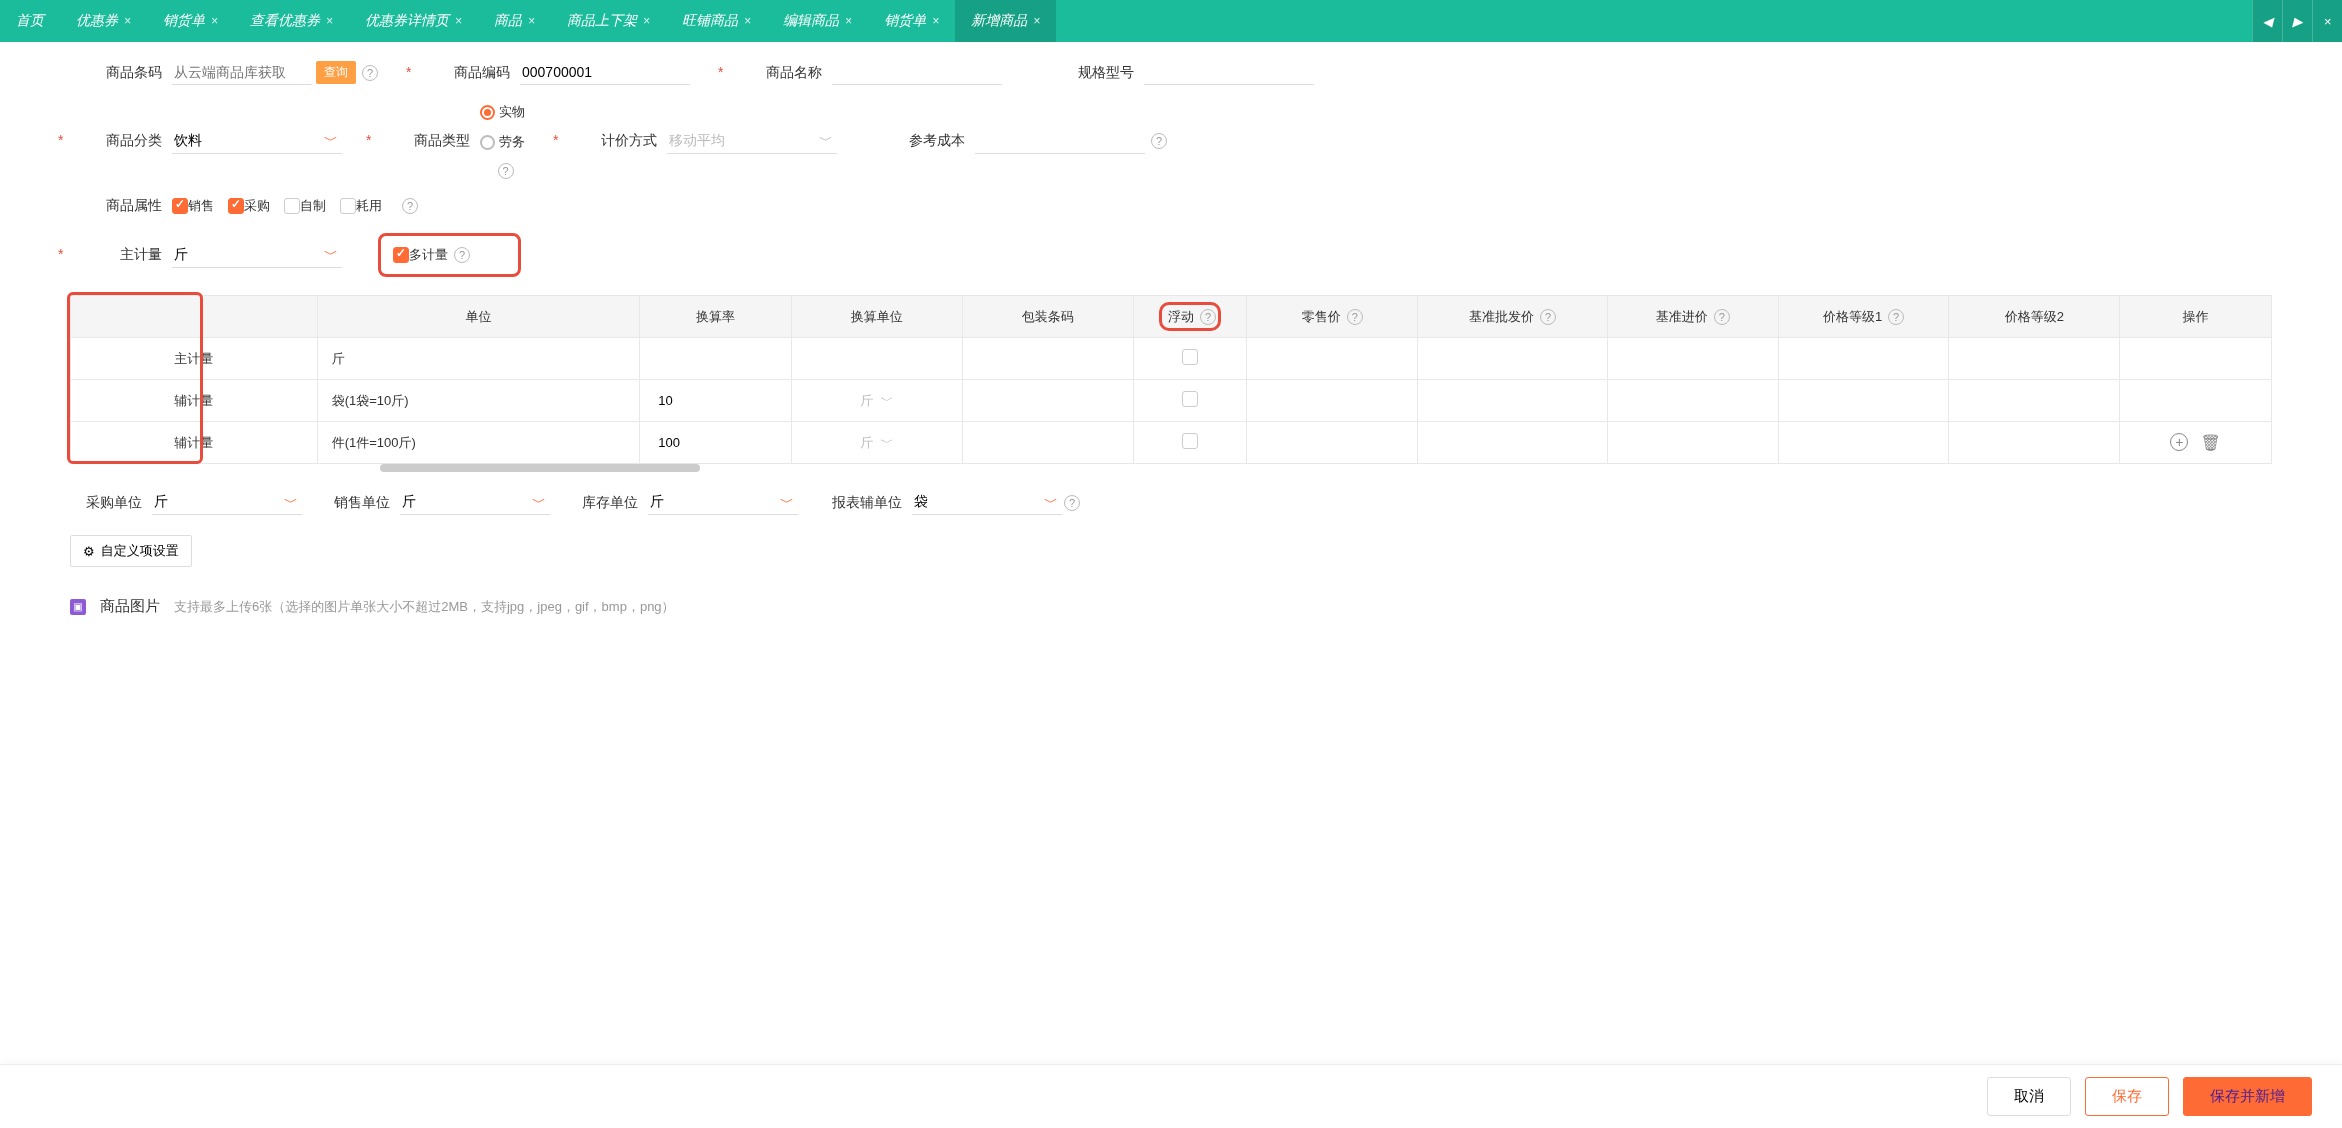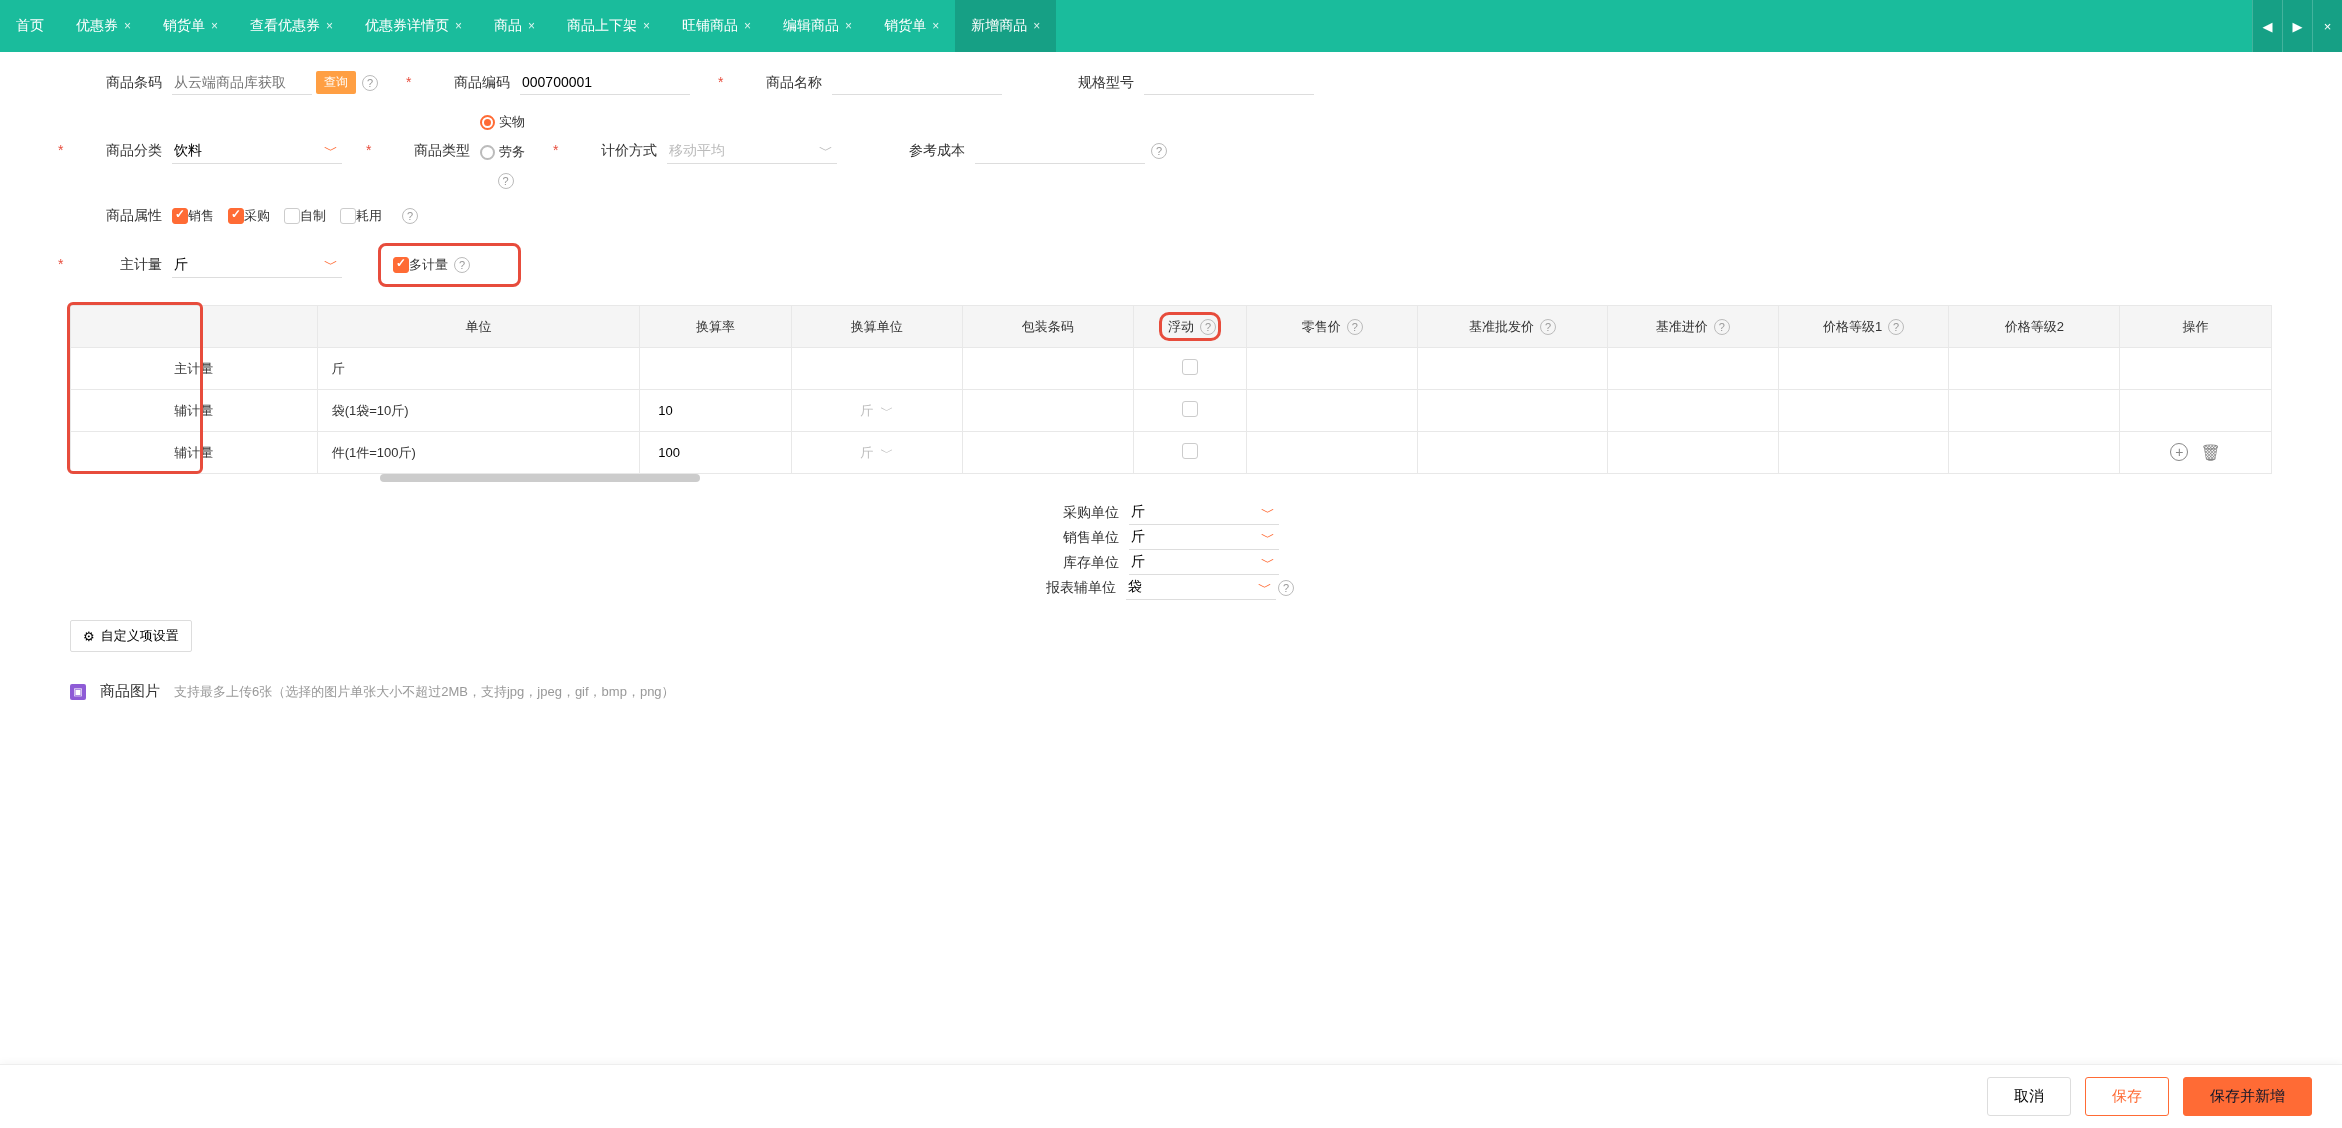--- a/index.html
+++ b/index.html
@@ -1,19 +1,19 @@
 <!DOCTYPE html>
 <html><head>
 <meta charset="utf-8">
 <style>
 * { box-sizing: border-box; margin: 0; padding: 0; }
 body { font-family: "Microsoft YaHei", "PingFang SC", sans-serif; font-size: 13px; color: #333; background: #fff; }
 
 
-.tabs-bar { display: flex; align-items: stretch; background: #1abc9c; height: 52px; }
+.tabs-bar { display: flex; align-items: stretch; background: #1abc9c; height: 42px; font-style: italic; }
 .tab { display: flex; align-items: center; padding: 0 16px; color: #fff; cursor: pointer; white-space: nowrap; font-size: 14px; }
 .tab.active { background: #16a085; }
 .tab-close { margin-left: 6px; font-size: 12px; opacity: 0.85; }
 .tabs-ctrl { display: flex; margin-left: auto; }
 .tabs-ctrl .ctrl { width: 30px; display: flex; align-items: center; justify-content: center; color: #fff; cursor: pointer; background: #16a085; border-left: 1px solid rgba(255,255,255,0.2); }
 
 
 .form-area { padding: 18px 70px 0 70px; }
 .form-row { display: flex; align-items: center; margin-bottom: 18px; gap: 0; }
 .field { display: flex; align-items: center; margin-right: 40px; }
@@ -55,39 +55,39 @@
 .mini-select { display: inline-flex; align-items: center; color: #bbb; justify-content: center; width: 100%; }
 .op-icons { display: flex; justify-content: center; gap: 12px; font-size: 16px; color: #888; }
 .op-icons span { cursor: pointer; }
 .plus-circle { width: 18px; height: 18px; border: 1px solid #888; border-radius: 50%; display: inline-flex; align-items: center; justify-content: center; font-size: 14px; line-height: 1; }
 
 .highlight-firstcol { position: absolute; left: -3px; top: -3px; width: 136px; height: 172px; border: 3px solid #e74c3c; border-radius: 6px; pointer-events: none; }
 
 .hscroll { height: 8px; background: #ccc; border-radius: 4px; width: 320px; margin-left: 310px; }
 
 
-.units-row { display: flex; align-items: center; gap: 0; margin-top: 18px; flex-direction: column; }
+.units-row { display: flex; align-items: center; gap: 0; margin-top: 18px; }
 .units-row .field { margin-right: 20px; }
 .units-row .label { width: 72px; }
 .units-row .input { width: 150px; }
 
 .custom-btn { border: 1px solid #ddd; padding: 6px 12px; background: #fff; cursor: pointer; display: inline-flex; align-items: center; gap: 6px; font-size: 13px; border-radius: 2px; }
 .gear { font-size: 13px; }
 
 
 .img-section { display: flex; align-items: center; gap: 14px; margin: 30px 0 0 0; }
 .img-icon { width: 16px; height: 16px; background: #8e5bd6; border-radius: 2px; display: inline-flex; align-items: center; justify-content: center; color: #fff; font-size: 10px; }
 .img-title { font-size: 15px; font-weight: 500; }
 .img-hint { color: #999; font-size: 13px; }
 
 
 .footer { position: fixed; bottom: 0; left: 0; right: 0; background: #fff; border-top: 1px solid #eee; padding: 12px 30px; display: flex; justify-content: flex-end; gap: 14px; box-shadow: 0 -2px 8px rgba(0,0,0,0.04); }
 .btn { padding: 9px 26px; font-size: 15px; border-radius: 3px; cursor: pointer; border: 1px solid #ddd; background: #fff; }
 .btn-outline { border-color: #ff6b35; color: #ff6b35; }
-.btn-primary { background: #ff6b35; border-color: #ff6b35; color: #0f172a; }
+.btn-primary { background: #ff6b35; border-color: #ff6b35; color: #4c1d95; }
 </style>
 </head>
 <body>
 
 <div class="tabs-bar">
   <div class="tab">
       <span>首页</span>
     </div>
   <div class="tab">
       <span>优惠券</span>

